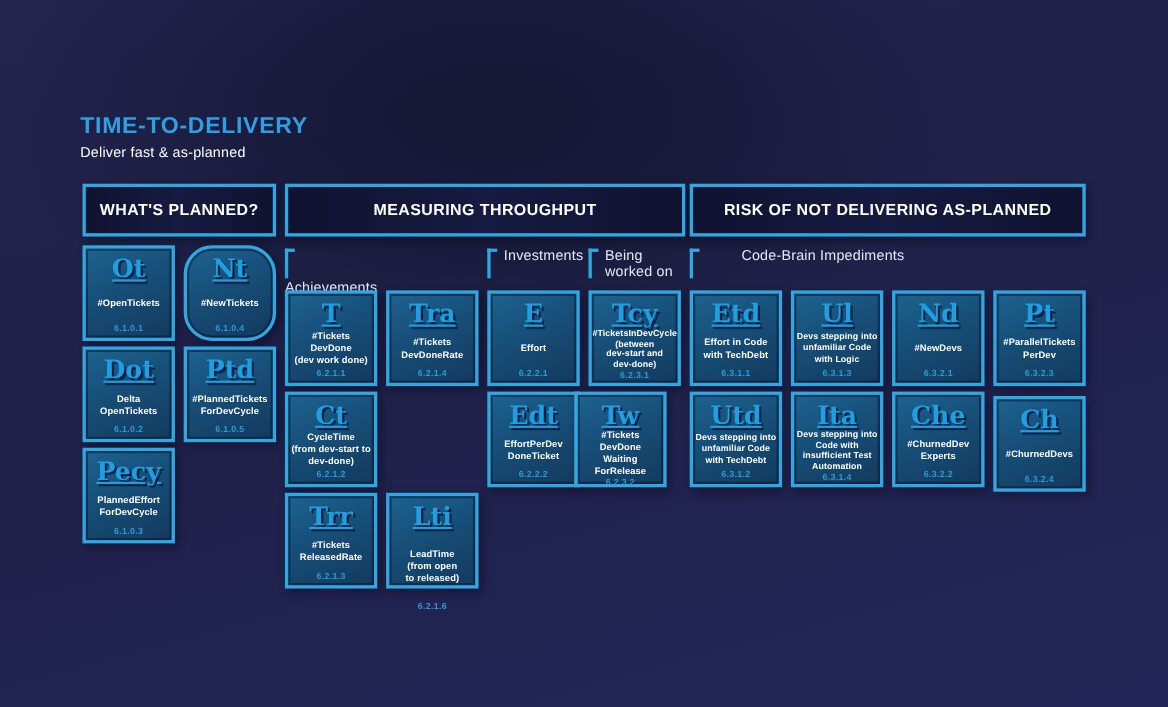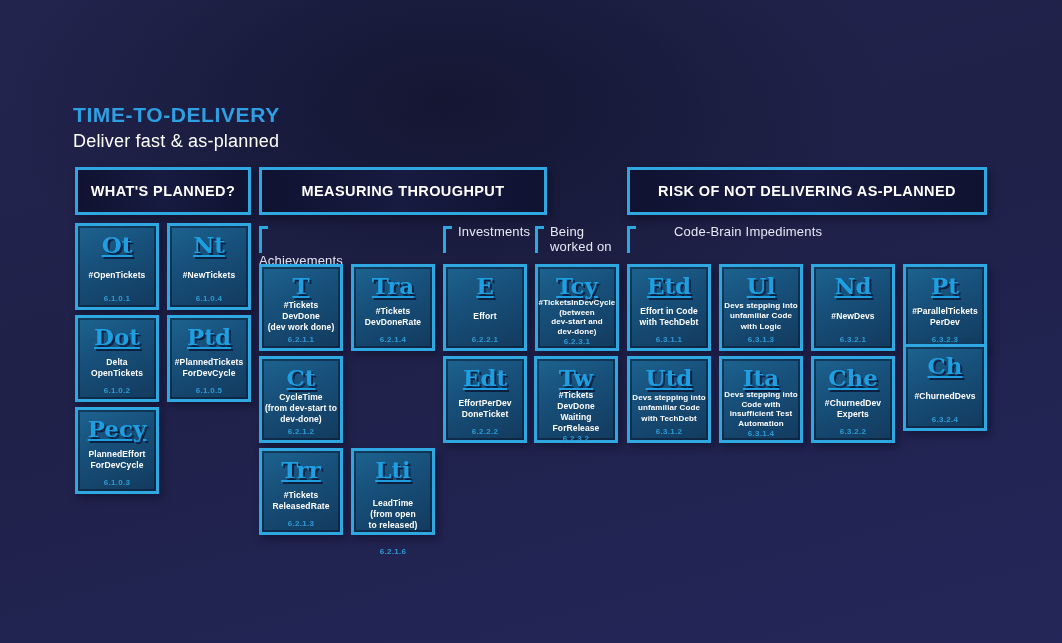--- a/index.html
+++ b/index.html
@@ -13,21 +13,21 @@
     background:
       radial-gradient(ellipse 680px 380px at 42% 16%, rgba(16,18,42,.75) 0%, rgba(16,18,42,0) 65%),
       linear-gradient(165deg, #22244e 0%, #1f2149 45%, #242659 100%);
   }
   .title {
     position:absolute; left:73px; top:103px;
     color:#2e9fe3; font-size:21px; font-weight:bold; letter-spacing:.6px;
   }
   .subtitle {
     position:absolute; left:73px; top:131px;
-    color:#ffffff; font-size:18px; font-weight:400; letter-spacing:.2px;
+    color:#ffffff; font-size:13px; font-weight:400; letter-spacing:.2px;
   }
   .hdr {
     position:absolute; top:167px; height:48px;
     border:3px solid #2fa8e1;
     background:linear-gradient(90deg, #0f1230 0%, #171b41 50%, #0f1230 100%);
     display:flex; align-items:center; justify-content:center;
     color:#ffffff; font-size:14.5px; font-weight:bold; letter-spacing:.4px;
     box-shadow:3px 4px 8px rgba(4,6,20,.45);
     white-space:nowrap;
   }
@@ -69,21 +69,21 @@
 </style>
 </head>
 <body>
 
 <div class="stage">
 
   <div class="title">TIME-TO-DELIVERY</div>
   <div class="subtitle">Deliver fast &amp; as-planned</div>
 
   <div class="hdr" style="left:75px;width:176px;">WHAT'S PLANNED?</div>
-  <div class="hdr" style="left:259px;width:288px;">MEASURING THROUGHPUT</div>
+  <div class="hdr" style="left:259px;width:364px;">MEASURING THROUGHPUT</div>
   <div class="hdr" style="left:627px;width:360px;">RISK OF NOT DELIVERING AS-PLANNED</div>
 
   <div class="grouplabel" style="left:259px;flex-direction:column;">
     <span class="bracket"></span>
     <span class="lbl">Achievements</span>
   </div>
   <div class="grouplabel" style="left:443px;">
     <span class="bracket"></span>
     <span class="lbl">Investments</span>
   </div>
@@ -95,21 +95,21 @@
   <div class="grouplabel" style="left:627px;gap:32px;">
     <span class="bracket"></span>
     <span class="lbl">Code-Brain Impediments</span>
   </div>
 
   <div class="tile" style="left:75px;top:223px;">
     <div class="sym">Ot</div>
     <div class="desc">#OpenTickets</div>
     <div class="code">6.1.0.1</div>
   </div>
-  <div class="tile" style="left:167px;top:223px;">
+  <div class="tile" style="left:167px;top:223px;border-radius:26px;">
     <div class="sym">Nt</div>
     <div class="desc">#NewTickets</div>
     <div class="code">6.1.0.4</div>
   </div>
   <div class="tile" style="left:75px;top:315px;">
     <div class="sym">Dot</div>
     <div class="desc">Delta
 OpenTickets</div>
     <div class="code">6.1.0.2</div>
   </div>
@@ -158,21 +158,21 @@
 (from dev-start to
 dev-done)</div>
     <div class="code">6.2.1.2</div>
   </div>
   <div class="tile" style="left:443px;top:356px;">
     <div class="sym">Edt</div>
     <div class="desc">EffortPerDev
 DoneTicket</div>
     <div class="code">6.2.2.2</div>
   </div>
-  <div class="tile" style="left:534px;top:356px;">
+  <div class="tile" style="left:522px;top:356px;">
     <div class="sym">Tw</div>
     <div class="desc">#Tickets
 DevDone
 Waiting
 ForRelease</div>
     <div class="code">6.2.3.2</div>
   </div>
   <div class="tile" style="left:259px;top:448px;">
     <div class="sym">Trr</div>
     <div class="desc">#Tickets
@@ -225,19 +225,19 @@
 insufficient Test
 Automation</div>
     <div class="code">6.3.1.4</div>
   </div>
   <div class="tile" style="left:811px;top:356px;">
     <div class="sym">Che</div>
     <div class="desc">#ChurnedDev
 Experts</div>
     <div class="code">6.3.2.2</div>
   </div>
-  <div class="tile" style="left:903px;top:344px;justify-content:space-between;">
+  <div class="tile" style="left:903px;top:360px;justify-content:space-between;">
     <div class="sym">Ch</div>
     <div class="desc">#ChurnedDevs</div>
     <div class="code">6.3.2.4</div>
   </div>
 
 </div>
 
 </body></html>

